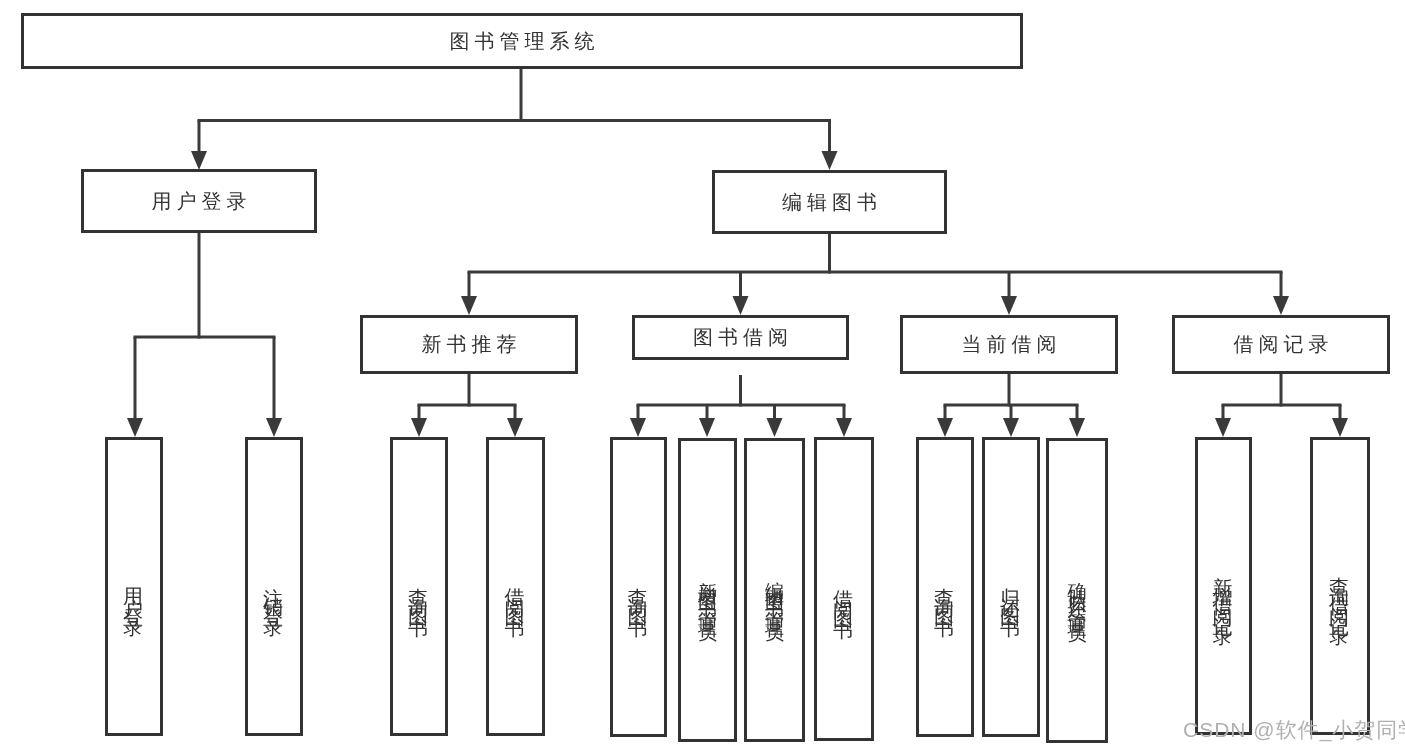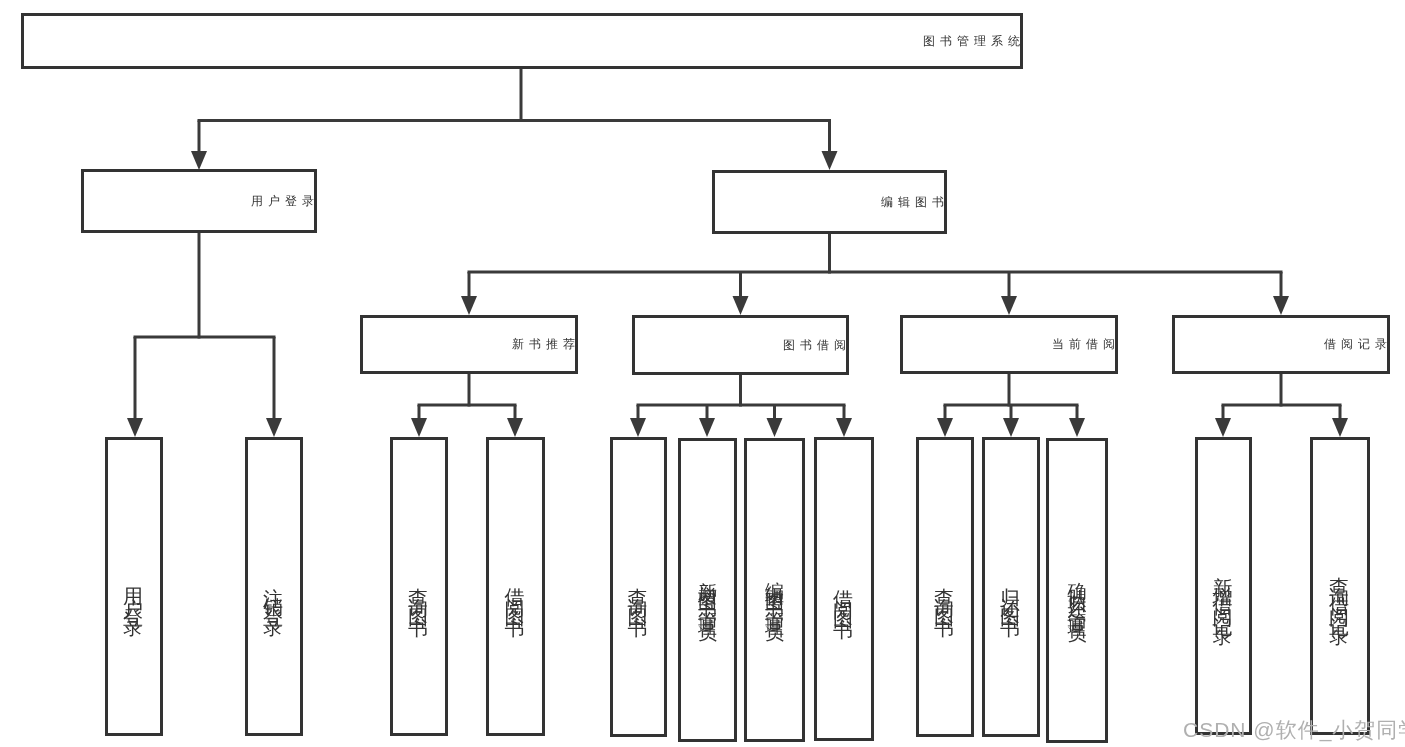--- a/index.html
+++ b/index.html
@@ -15,21 +15,21 @@
   .connectors { position: absolute; left: 0; top: 0; }
   .box {
     position: absolute;
     border: 3px solid #333333;
     background: #ffffff;
     display: flex;
     align-items: center;
     justify-content: center;
     color: #333333;
   }
-  .box.h { font-size: 12px; letter-spacing: 5px; white-space: nowrap; justify-content: flex-end; }
+  .box.h { font-size: 20px; letter-spacing: 5px; white-space: nowrap; }
   .box.h .lbl { margin-right: -5px; }
   .box.v {
     writing-mode: vertical-rl;
     text-orientation: mixed;
     font-size: 20px;
     letter-spacing: 10px;
   }
   .box.v .lbl { margin-bottom: -10px; }
   .box.v.long { font-size: 19px; letter-spacing: 6px; }
   .box.v.long .lbl { margin-bottom: -6px; }
@@ -121,21 +121,21 @@
   <div class="box h" style="left:81px; top:169px; width:236px; height:64px;">
     <span class="lbl">用户登录</span>
   </div>
   <div class="box h" style="left:712px; top:170px; width:235px; height:64px;">
     <span class="lbl">编辑图书</span>
   </div>
 
   <div class="box h" style="left:360px; top:315px; width:218px; height:59px;">
     <span class="lbl">新书推荐</span>
   </div>
-  <div class="box h" style="left:632px; top:315px; width:217px; height:60px;">
+  <div class="box h" style="left:632px; top:315px; width:217px; height:45px;">
     <span class="lbl">图书借阅</span>
   </div>
   <div class="box h" style="left:1172px; top:315px; width:218px; height:59px;">
     <span class="lbl">借阅记录</span>
   </div>
   <div class="box h" style="left:900px; top:315px; width:218px; height:59px;">
     <span class="lbl">当前借阅</span>
   </div>
 
   <div class="box v" style="left:105px; top:437px; width:58px; height:299px;">

